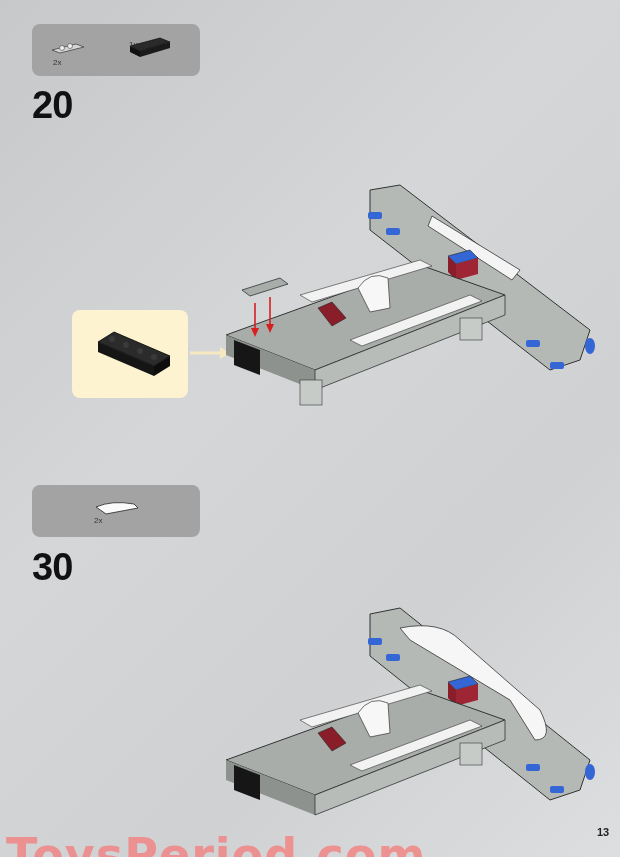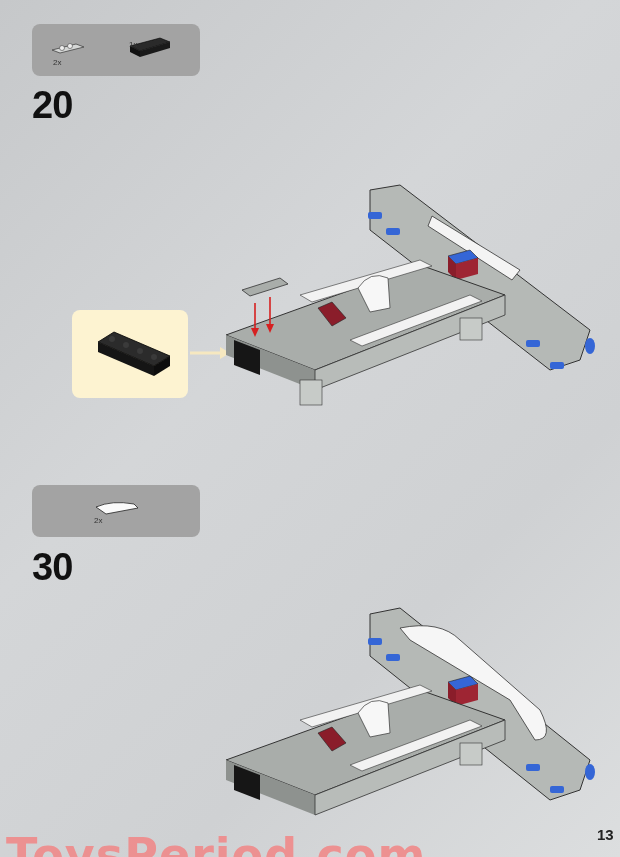--- a/index.html
+++ b/index.html
@@ -15,21 +15,21 @@
   .sub-box { background:#fdf3d1; }
   .step-num {
     position:absolute; font-family:"Liberation Sans", sans-serif; font-weight:bold;
     font-size:38px; color:#111; letter-spacing:-1px;
   }
   .qty { position:absolute; font-size:8px; color:#333; }
   .watermark {
     position:absolute; left:6px; top:796px; font-size:46px; font-weight:bold;
     color:#f08a8a; opacity:0.9; font-family:"DejaVu Sans", sans-serif; letter-spacing:1px;margin-top:32px;
   }
-  .page-no { position:absolute; left:597px; top:826px; font-size:15px; font-weight:bold; color:#222; }
+  .page-no { position:absolute; left:597px; top:826px; font-size:11px; font-weight:bold; color:#222; }
   svg { position:absolute; }
 </style>
 </head>
 <body>
 
 <div class="callout parts-box" style="left:32px;top:24px;width:168px;height:52px;">
   <svg width="36" height="16" style="left:18px;top:16px;">
     <polygon points="2,10 26,4 34,7 10,13" fill="#d4d6d5" stroke="#444" stroke-width="0.8"></polygon>
     <circle cx="12" cy="8" r="2.5" fill="#eee" stroke="#444" stroke-width="0.6"></circle>
     <circle cx="20" cy="6" r="2.5" fill="#eee" stroke="#444" stroke-width="0.6"></circle>

